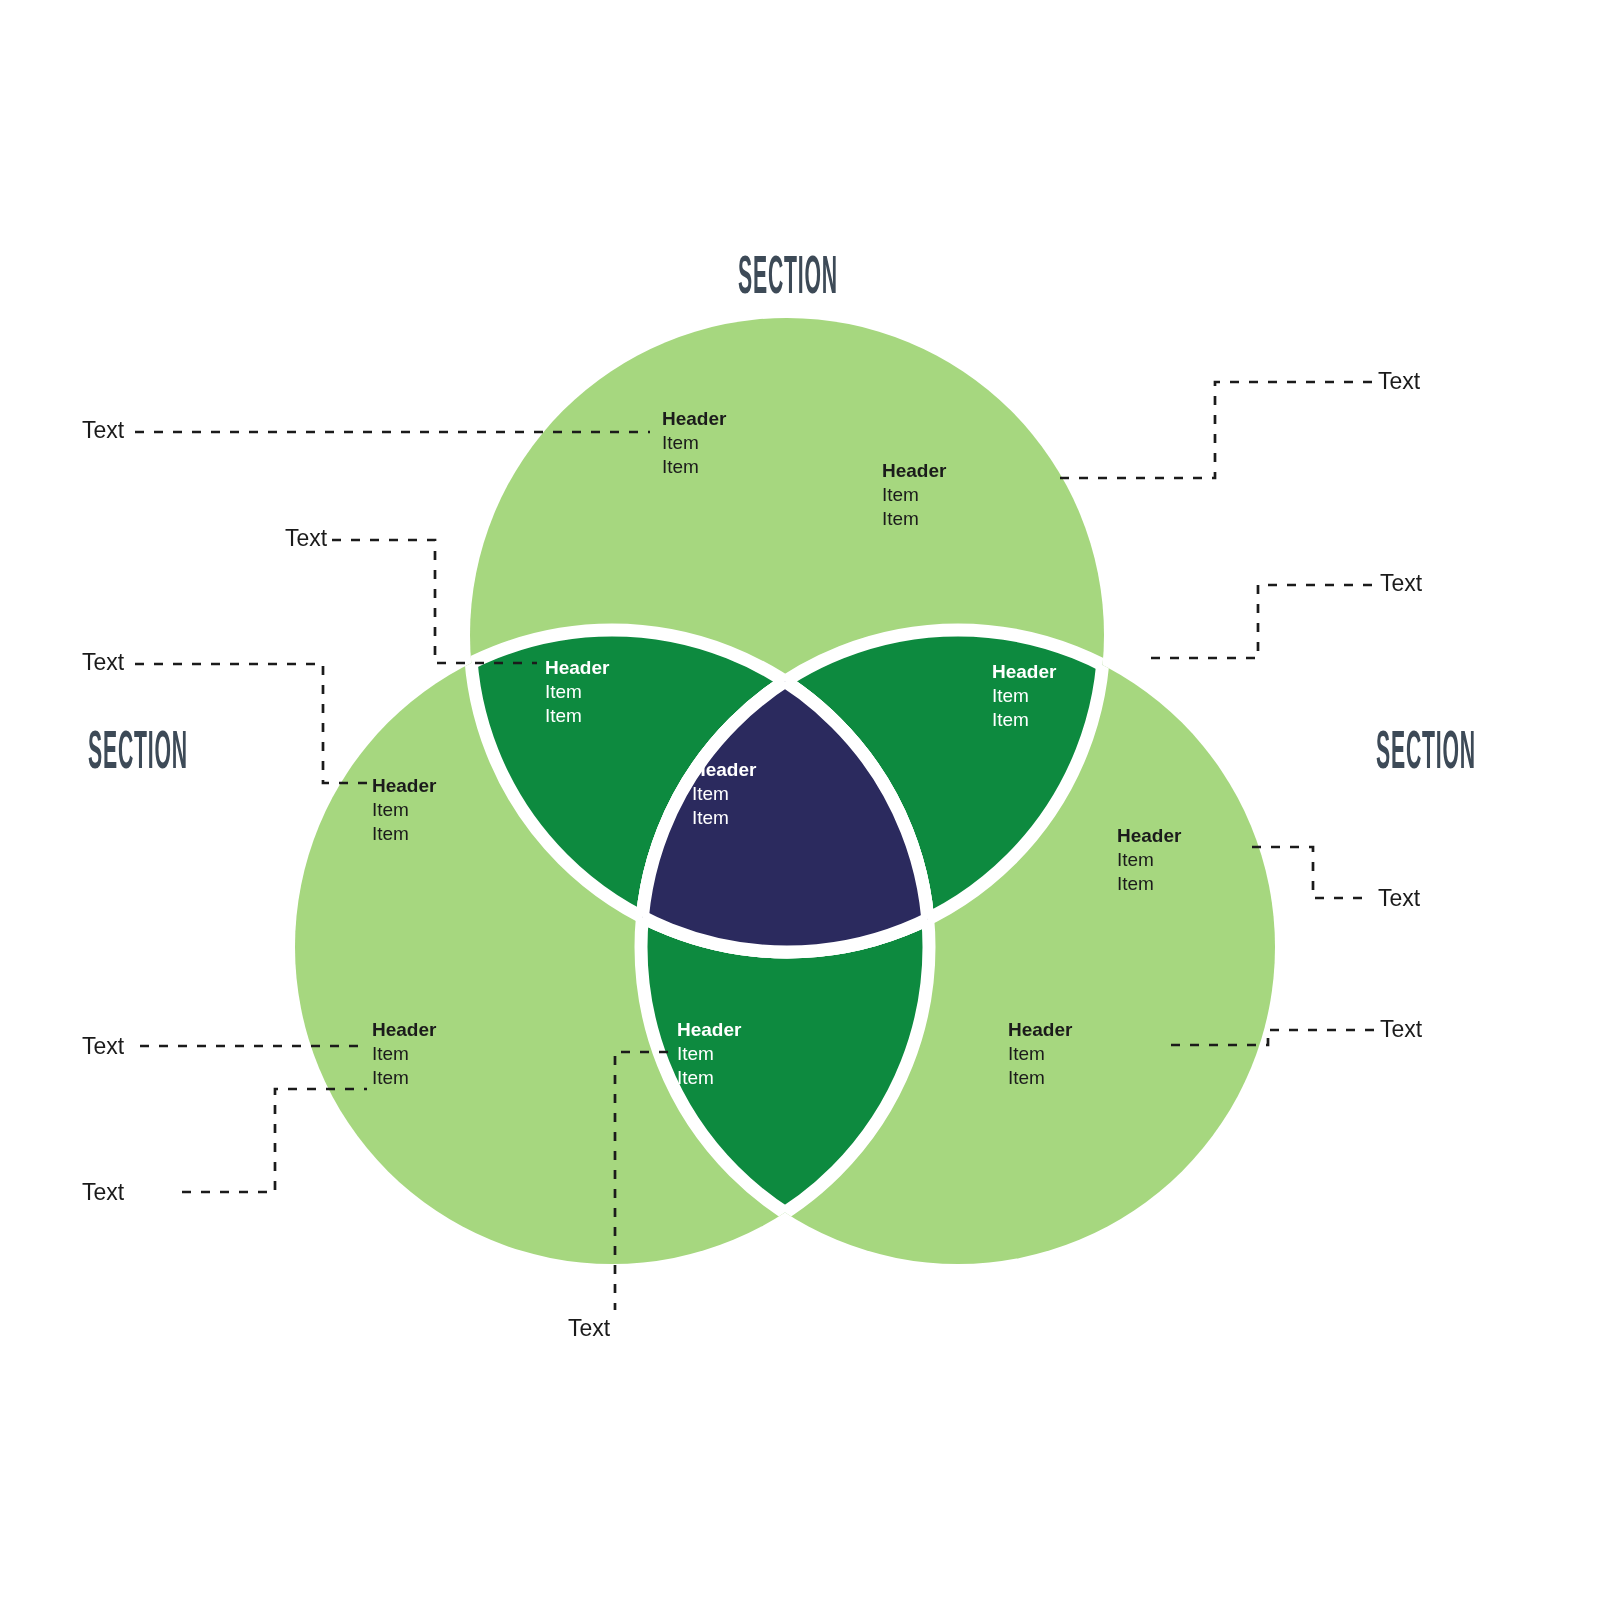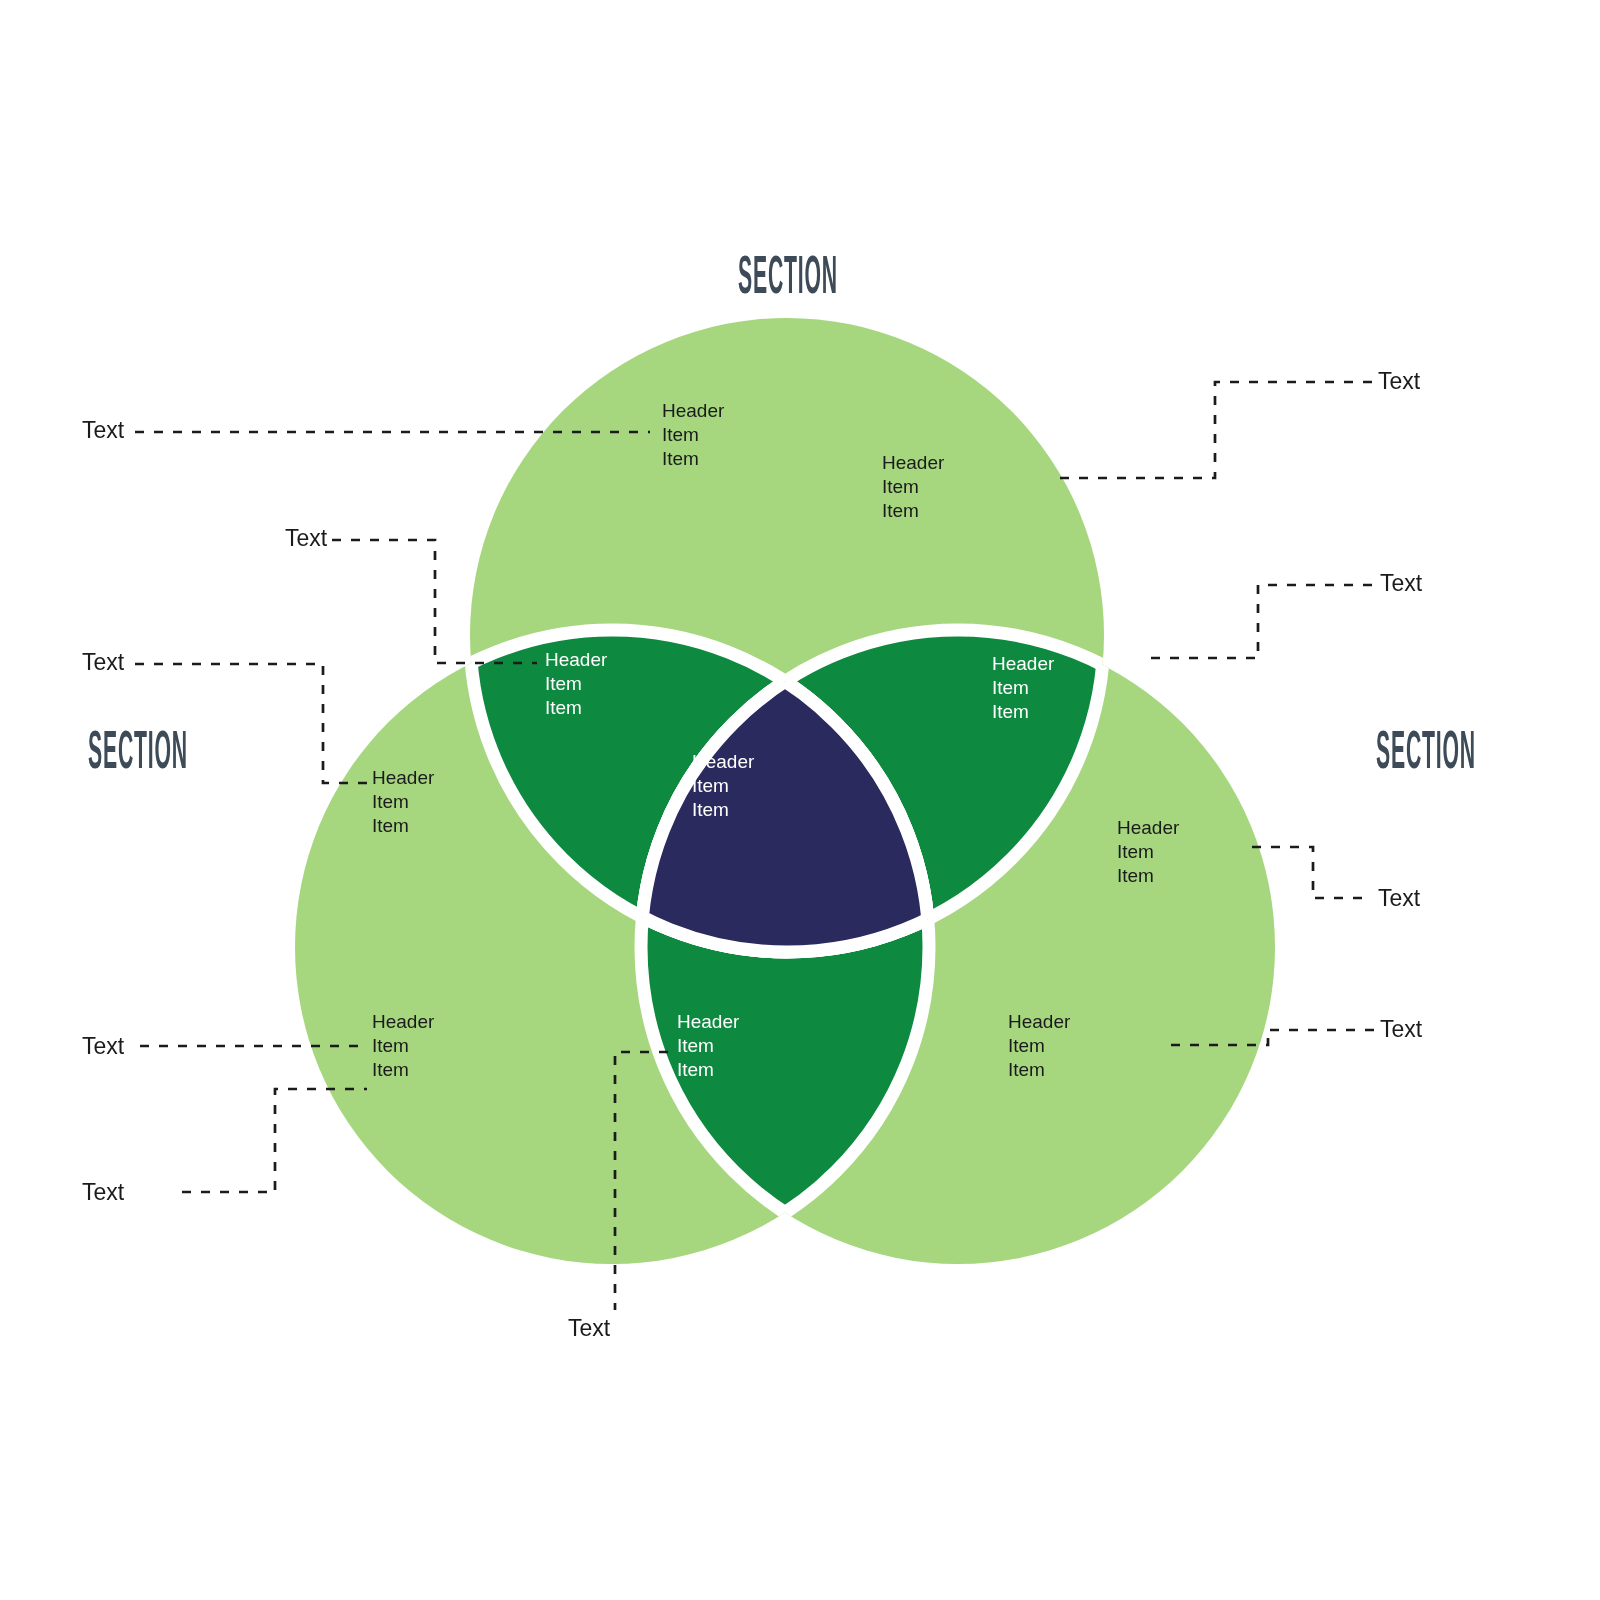--- a/index.html
+++ b/index.html
@@ -22,21 +22,21 @@
   .section-label{
     position:absolute;font-weight:bold;font-size:53px;line-height:53px;
     color:var(--slate,#3D4A57);letter-spacing:2px;white-space:nowrap;
   }
   #sec-top{left:678px;top:248px;width:200px;text-align:center;transform:scale(0.40,1);transform-origin:50% 0;}
   #sec-left{left:88px;top:723px;transform:scale(0.40,1);transform-origin:0 0;}
   #sec-right{left:1376px;top:723px;transform:scale(0.40,1);transform-origin:0 0;}
 
   
   .block{position:absolute;font-size:19px;line-height:24px;white-space:nowrap;}
-  .block .hdr{font-weight:normal;}
+  .block .hdr{font-weight:bold;margin-top:8px;}
   .on-light{color:var(--ink,#1B1B1B);}
   .on-dark{color:#ffffff;}
 
   
   .tlabel{position:absolute;font-size:23px;line-height:20px;color:var(--ink,#1B1B1B);white-space:nowrap;}
 </style>
 </head>
 <body>
 
 <div class="stage">

